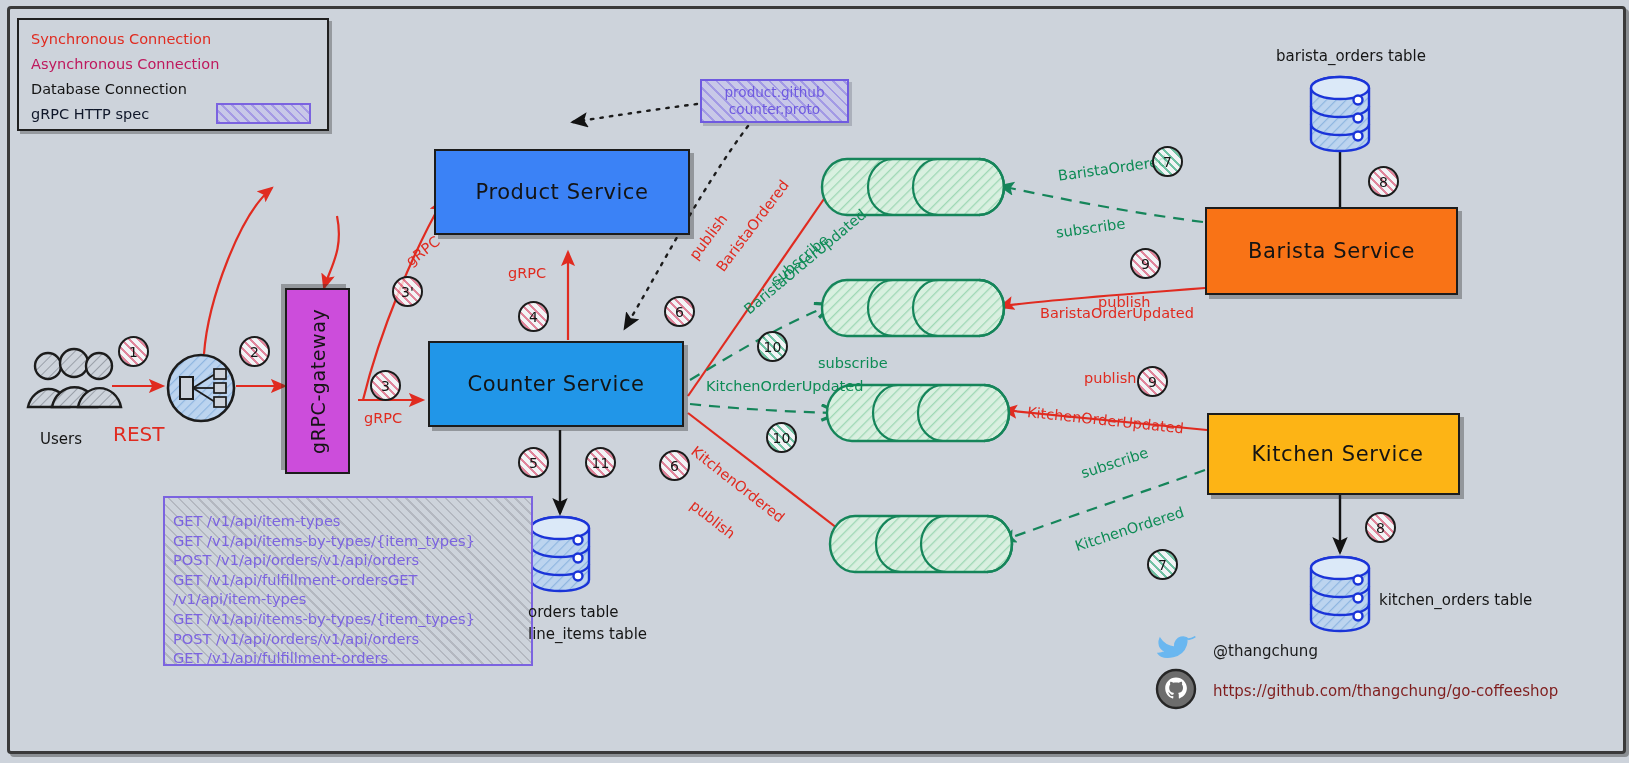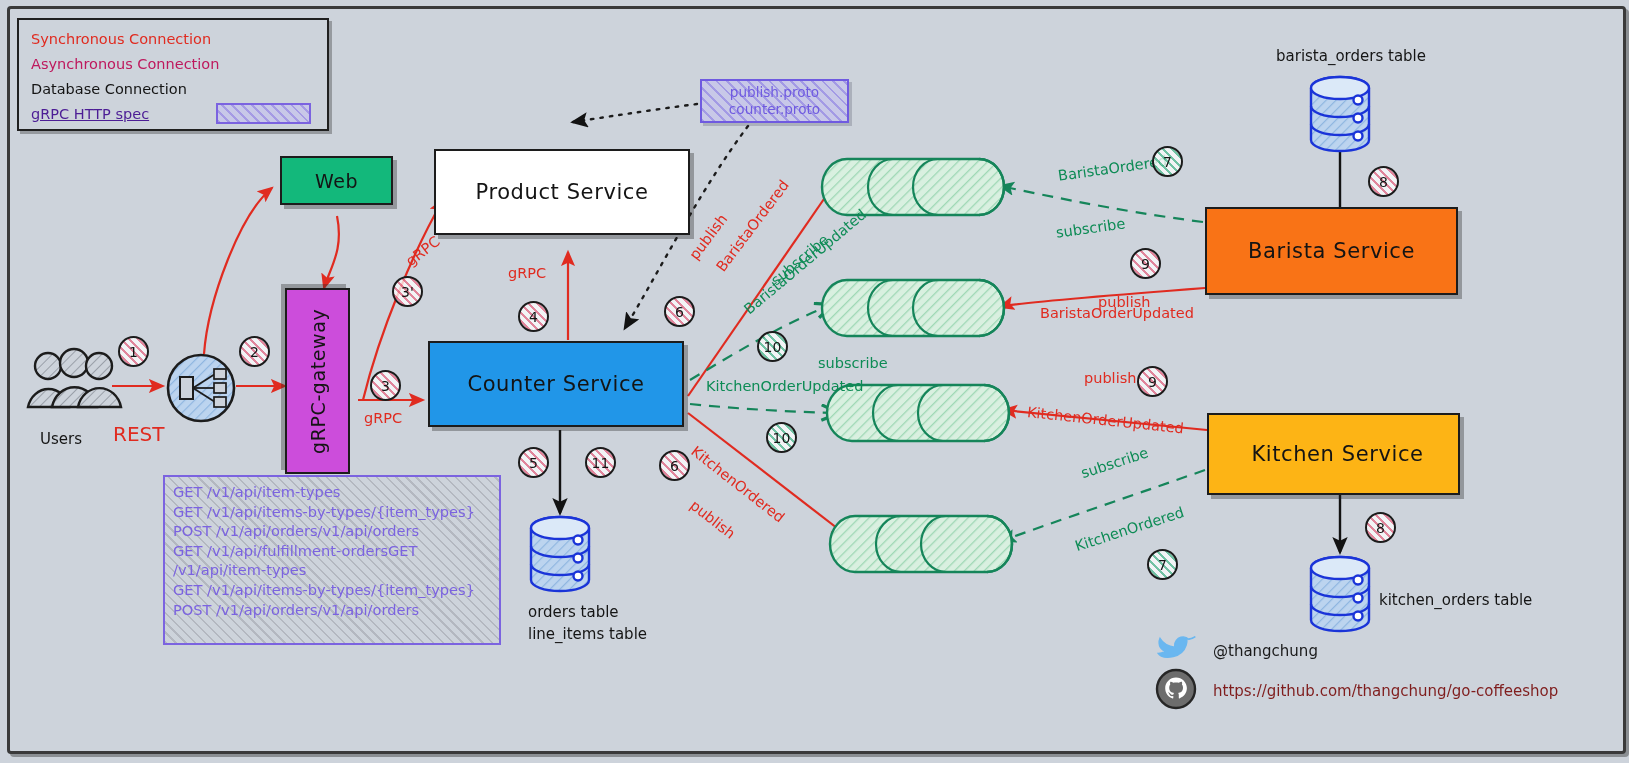--- a/index.html
+++ b/index.html
@@ -20,44 +20,44 @@
   .node{position:absolute;box-sizing:border-box;}
   
   .box{
     border:2.5px solid #1c1c1c;
     box-shadow:4px 4px 0 rgba(40,40,40,.35);
     display:flex;align-items:center;justify-content:center;
     font-family:"DejaVu Sans", sans-serif;
     color:#141414;letter-spacing:.6px;
   }
   .box-web{background:#13b87b;}
-  .box-product{background:#ffffff;}
+  .box-product{background:#3b82f6;}
   .box-counter{background:#2196e8;}
   .box-gateway{background:#cc4ddb;}
   .box-barista{background:#f97316;}
   .box-kitchen{background:#fdb415;padding-left:8px;}
   .vert-text{writing-mode:vertical-rl;transform:rotate(180deg);}
   
   #legend{
     position:absolute;left:17px;top:18px;width:312px;height:113px;
     border:2.5px solid #202020;background:#cdd3db;
     box-shadow:3px 3px 0 rgba(50,50,50,.35);
     padding:6px 10px 18px 12px;box-sizing:border-box;
   }
   .leg-row{display:flex;align-items:center;height:25px;}
   .leg-lbl{font-size:14.5px;width:185px;white-space:nowrap;}
   .leg-sync{color:#e02b20;}
   .leg-async{color:#be185d;}
   .leg-db{color:#141414;}
-  .leg-grpc{color:#4c1d95;text-decoration:underline;}
+  .leg-grpc{color:#0f172a;}
   .leg-art{flex:1;height:22px;position:relative;}
   
   #apispec{
-    position:absolute;left:163px;top:475px;width:338px;height:170px;
-    border:2px solid #7b63e0;box-sizing:border-box;padding:5px 8px;
+    position:absolute;left:163px;top:496px;width:370px;height:170px;
+    border:2px solid #7b63e0;box-sizing:border-box;padding:13px 8px;
     background:
       repeating-linear-gradient(45deg,
         rgba(120,120,130,.30) 0 1.6px,
         rgba(0,0,0,0) 1.6px 7px),
       #cdd3db;
   }
   #apispec .ln{color:#7b63e0;font-size:14.6px;line-height:19.6px;white-space:nowrap;}
   
   #protobox{
     position:absolute;left:700px;top:79px;width:149px;height:44px;
@@ -289,23 +289,20 @@
       <span class="leg-lbl leg-db">Database Connection</span>
       <span class="leg-art"></span>
     </div>
     <div class="leg-row">
       <span class="leg-lbl leg-grpc">gRPC HTTP spec</span>
       <span class="leg-art" style="border:2px solid #7b63e0;height:17px;margin-right:6px;
                    background:repeating-linear-gradient(45deg,rgba(123,99,224,.45) 0 2px,rgba(0,0,0,0) 2px 7px),#c8c8e8;"></span>
     </div>
   </div>
 
-  <div class="node box box-web" style="left:280px;top:156px;width:113px;height:49px;font-size:19px;">
-    <span>Web</span>
-  </div>
 
   <div class="node box box-gateway vert-text" style="left:285px;top:288px;width:65px;height:186px;font-size:19px;">
     <span>gRPC-gateway</span>
   </div>
 
   <div class="node box box-product" style="left:434px;top:149px;width:256px;height:86px;font-size:21px;">
     <span>Product Service</span>
   </div>
 
   <div class="node box box-counter" style="left:428px;top:341px;width:256px;height:86px;font-size:21px;">
@@ -314,32 +311,33 @@
 
   <div class="node box box-barista" style="left:1205px;top:207px;width:253px;height:88px;font-size:21px;">
     <span>Barista Service</span>
   </div>
 
   <div class="node box box-kitchen" style="left:1207px;top:413px;width:253px;height:82px;font-size:21px;">
     <span>Kitchen Service</span>
   </div>
 
   <div id="protobox">
-    <span class="pl">publish.proto</span>
+    <span class="pl">product.github</span>
     <span class="pl">counter.proto</span>
   </div>
 
   <div id="apispec">
     <div class="ln">GET /v1/api/item-types</div>
     <div class="ln">GET /v1/api/items-by-types/{item_types}</div>
     <div class="ln">POST /v1/api/orders/v1/api/orders</div>
     <div class="ln">GET /v1/api/fulfillment-ordersGET</div>
     <div class="ln">/v1/api/item-types</div>
     <div class="ln">GET /v1/api/items-by-types/{item_types}</div>
     <div class="ln">POST /v1/api/orders/v1/api/orders</div>
+    <div class="ln">GET /v1/api/fulfillment-orders</div>
   </div>
 
   <div class="tblbl" style="left:40px;top:430px;">Users</div>
 
   <div class="elbl l-sync" style="left:113px;top:426px;font-size:20px;">REST</div>
   <div class="elbl l-sync" style="left:404px;top:243px;transform:rotate(-38deg);">gRPC</div>
   <div class="elbl l-sync" style="left:508px;top:265px;">gRPC</div>
   <div class="elbl l-sync" style="left:364px;top:410px;">gRPC</div>
 
   <div class="elbl l-sync" style="left:686px;top:253px;transform:rotate(-53deg);transform-origin:left top;">publish</div>

